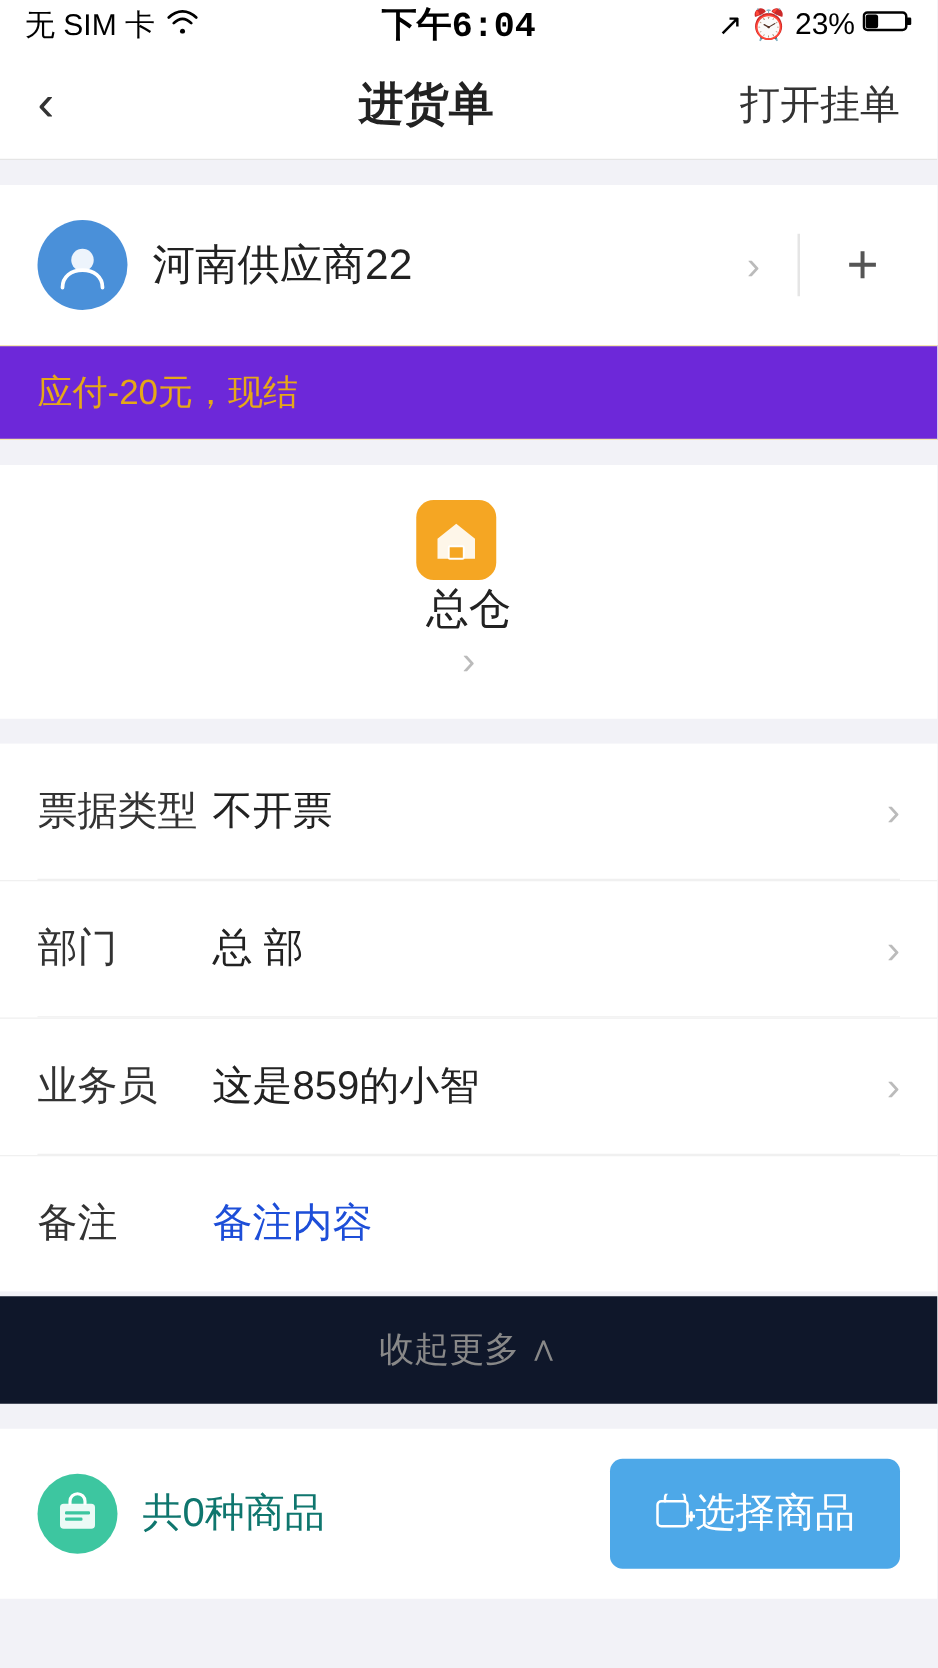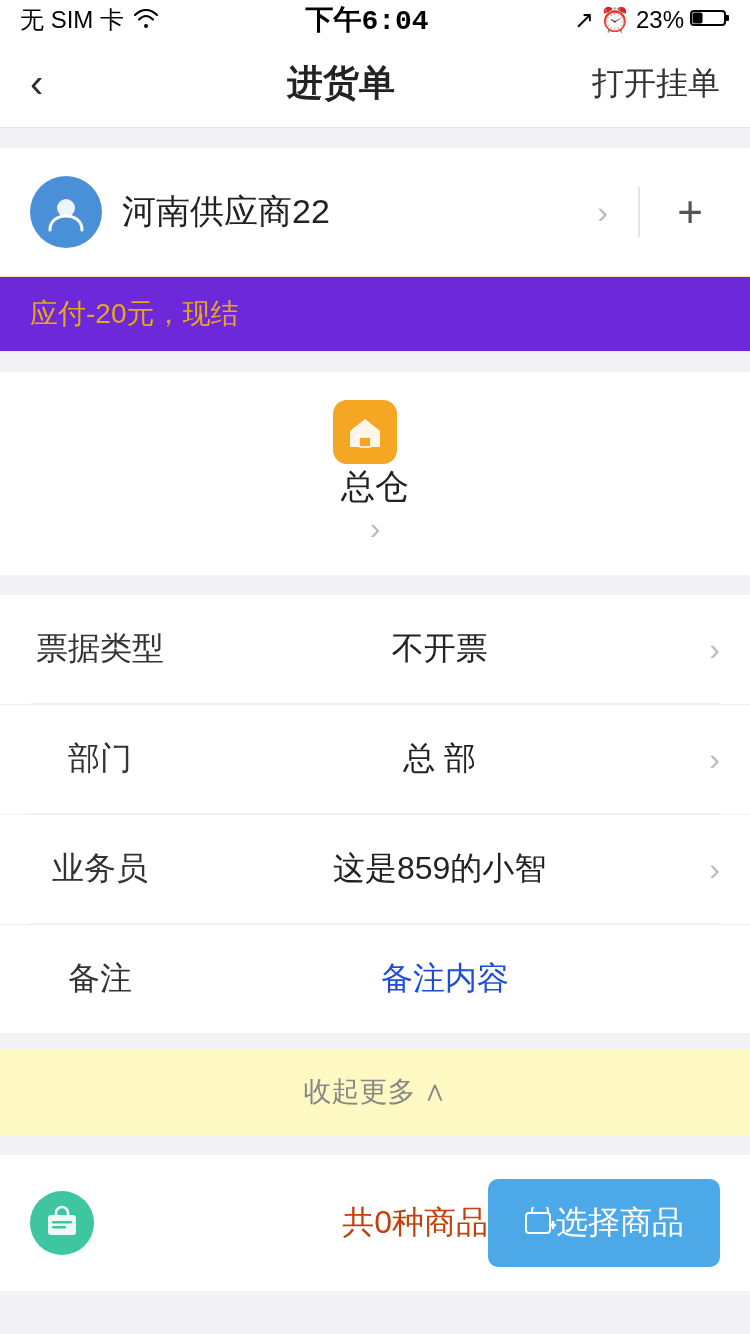--- a/index.html
+++ b/index.html
@@ -59,21 +59,21 @@
 
     
     .divider-block {
       height: 20px;
       background: #f2f2f7;
     }
 
     
     .card {
       background: #fff;
-      margin-bottom: 16px;
+      margin-bottom: 4px;
     }
 
     
     .supplier-row {
       display: flex;
       align-items: center;
       padding: 28px 30px;
       background: #fff;
       border-bottom: none;
     }
@@ -181,21 +181,21 @@
       font-size: 32px;
       color: #1d4ed8;
     }
 
     
     .collapse-toggle {
       display: flex;
       align-items: center;
       justify-content: center;
       padding: 24px;
-      background: #fef9c3;
+      background: #0f172a;
       font-size: 28px;
       color: #888;
       cursor: pointer;
       gap: 8px;
     }
 
     
     .bottom-section {
       display: flex;
       align-items: center;
@@ -211,22 +211,21 @@
       display: flex;
       align-items: center;
       justify-content: center;
       margin-right: 20px;
       flex-shrink: 0;
     }
     .product-count-icon svg { width: 36px; height: 36px; }
     .product-count-text {
       flex: 1;
       font-size: 32px;
-      color: #c2410c;
-      text-align: right;
+      color: #0f766e;
     }
     .select-product-btn {
       background: #4da8e8;
       color: #fff;
       border: none;
       border-radius: 10px;
       padding: 22px 36px;
       font-size: 32px;
       display: flex;
       align-items: center;
@@ -304,21 +303,21 @@
         <path d="M4 18L19 6l15 12v16H4V18z" fill="#fff" opacity="0.9"></path>
         <rect x="13" y="24" width="12" height="10" rx="1" fill="#f5a623"></rect>
         <rect x="13" y="24" width="12" height="10" rx="1" stroke="#fff" stroke-width="1.5" fill="none"></rect>
       </svg>
     </div>
     <span class="warehouse-name">总仓</span>
     <span class="chevron">›</span>
   </div>
 </div>
 
-<div class="card" style="margin-top:20px;text-align:center;">
+<div class="card" style="margin-top:20px;">
 
   <div class="form-row" style="border-top: none;">
     <span class="form-label">票据类型</span>
     <span class="form-value">不开票</span>
     <span class="chevron">›</span>
   </div>
 
   <div class="separator"></div>
 
   <div class="form-row">

